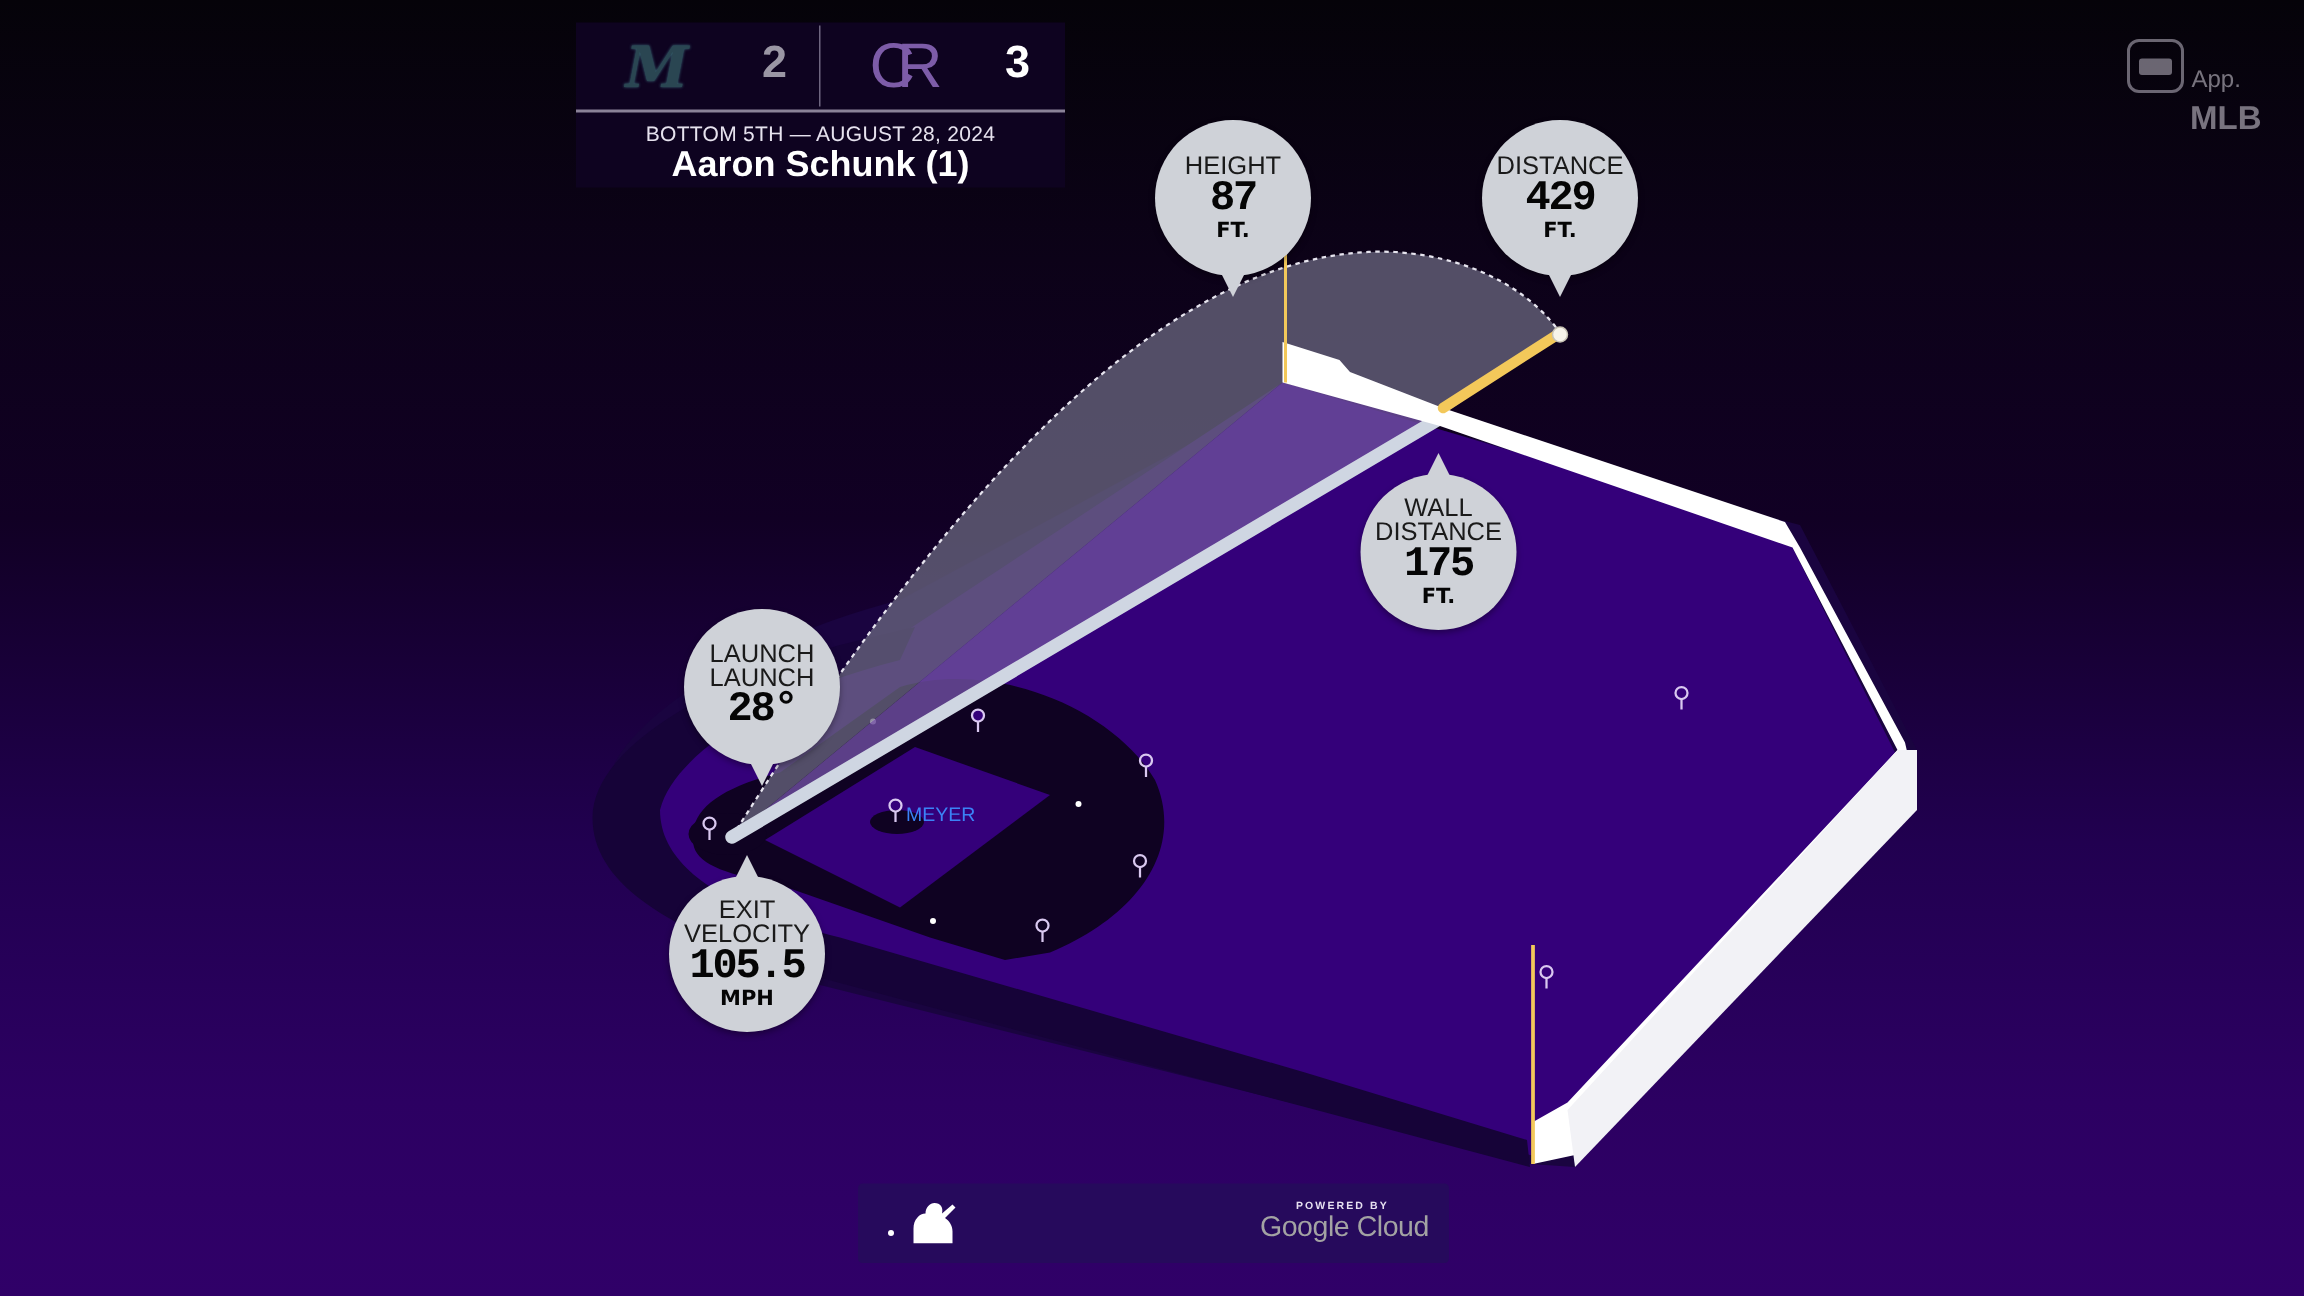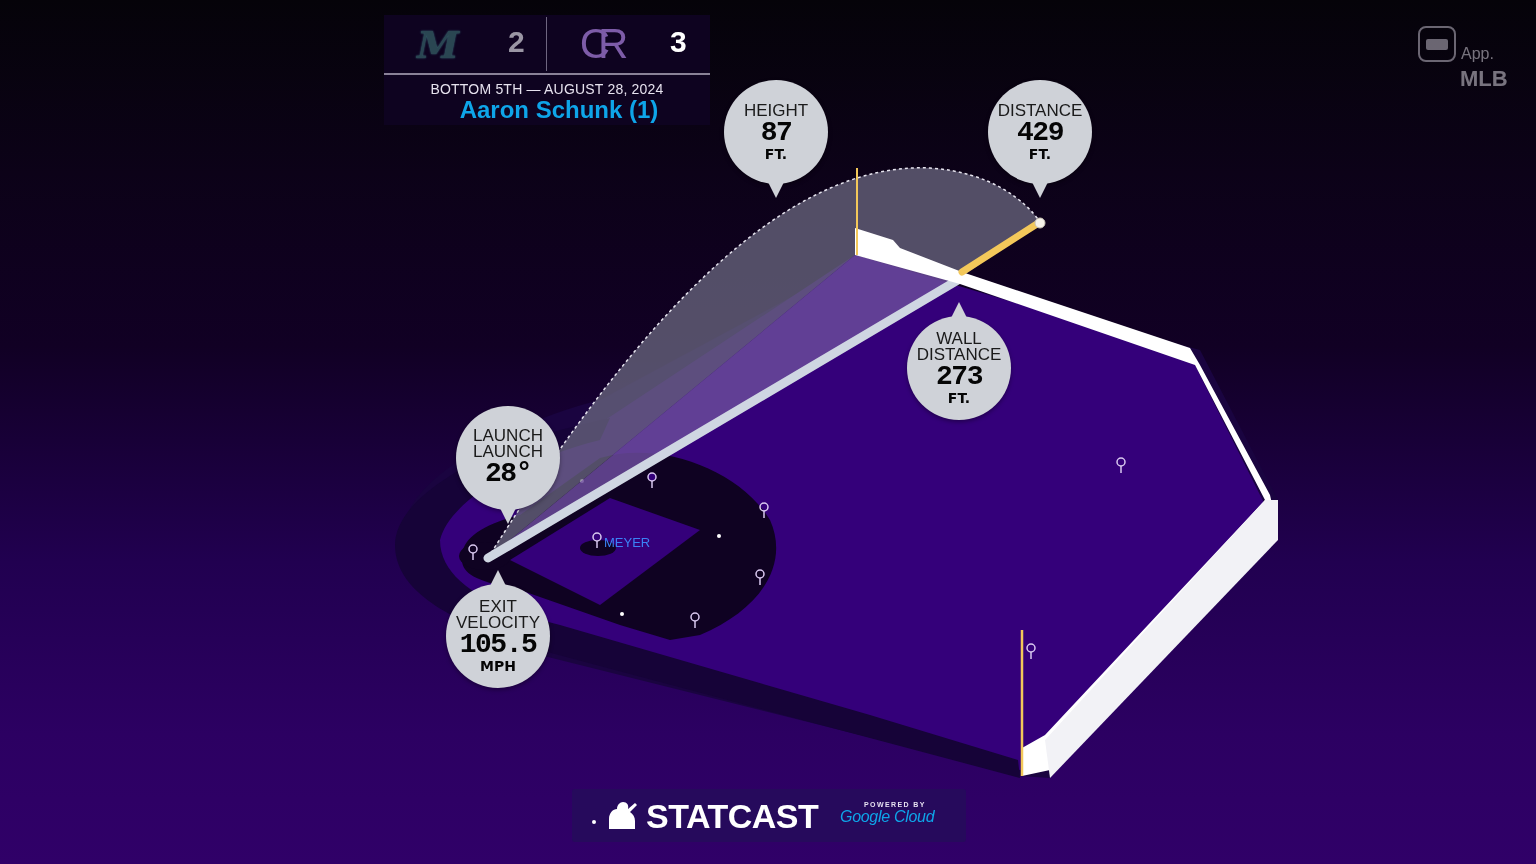--- a/index.html
+++ b/index.html
@@ -18,21 +18,21 @@
     .score-row { position: absolute; left: 0; top: 0; width: 100%; height: 58px; }
     .score-divider-v { position: absolute; left: 162px; top: 2px; width: 1px; height: 54px; background: #6e6680; }
     .score-divider-h { position: absolute; left: 0; top: 58px; width: 100%; height: 2px; background: #8a8298; }
     .team-logo { position: absolute; top: 6px; height: 46px; display: flex; align-items: center; justify-content: center; }
     .logo-marlins { left: 28px; width: 52px; font-family: "DejaVu Serif", serif; font-weight: bold; font-style: italic; font-size: 38px; color: #2a4652; text-shadow: 0 0 2px #3f7480; }
     .logo-rockies { left: 186px; width: 56px; font-family: Liberation Sans, sans-serif; font-size: 42px; color: #7d5ca8; letter-spacing: -12px; }
     .team-score { position: absolute; top: 10px; font-weight: bold; font-size: 30px; }
     .score-away { left: 124px; color: #9a96a4; }
     .score-home { left: 286px; color: #ffffff; }
     .game-info { position: absolute; left: 0; top: 66px; width: 100%; text-align: center; font-size: 14px; color: #e6e2ee; letter-spacing: 0.2px; }
-    .batter-name { position: absolute; left: 12px; top: 81px; width: 100%; text-align: center; font-size: 24px; font-weight: bold; color: #0ea5e9; }
+    .batter-name { position: absolute; left: 0; top: 81px; width: 100%; text-align: center; font-size: 24px; font-weight: bold; color: #ffffff; }
 
     
     .mlb-app { position: absolute; left: 1418px; top: 24px; width: 100px; height: 40px; opacity: 0.55; }
     .mlb-app .box { position: absolute; left: 0; top: 2px; width: 38px; height: 36px; border: 2px solid #bdb8c6; border-radius: 8px; }
     .mlb-app .box .inner { position: absolute; left: 6px; top: 11px; width: 22px; height: 11px; background: #bdb8c6; border-radius: 2px; }
     .mlb-app .t1 { position: absolute; left: 42px; top: 0px; font-size: 22px; font-weight: bold; color: #d4d0da; margin-top: 42px; }
     .mlb-app .t2 { position: absolute; left: 43px; top: 21px; font-size: 16px; color: #d4d0da; }
 
     
     .field { position: absolute; left: 0; top: 0; width: 1536px; height: 864px; }
@@ -61,21 +61,21 @@
     
     .statcast {
       position: absolute; left: 572px; top: 789px; width: 394px; height: 53px;
       background: #260a5c; border-radius: 3px;
       display: flex; align-items: center;
     }
     .statcast .dot { position: absolute; left: 20px; top: 31px; width: 4px; height: 4px; background: #fff; border-radius: 50%; }
     .statcast .batter-logo { position: absolute; left: 33px; top: 12px; width: 36px; height: 28px; }
     .statcast .word { position: absolute; left: 74px; top: 8px; font-weight: bold; font-size: 34px; letter-spacing: -0.5px; color: #ffffff; }
     .statcast .powered { position: absolute; left: 292px; top: 12px; font-size: 7px; font-weight: bold; letter-spacing: 1.4px; color: #e6e0f0; }
-    .statcast .gcloud { position: absolute; left: 268px; top: 19px; font-size: 16px; color: #0ea5e9; letter-spacing: -0.3px; font-style: italic; }
+    .statcast .gcloud { position: absolute; left: 268px; top: 19px; font-size: 19px; color: #a3a3a3; letter-spacing: -0.3px; }
   </style>
 </head>
 <body>
 
 <svg class="field" viewBox="0 0 1536 864" xmlns="http://www.w3.org/2000/svg">
 
   <path d="M405,520 C420,470 520,420 600,400 L860,260 L1200,350 L1278,500 L1050,778 L1020,776 L880,740 L520,650 C440,620 395,575 405,520 Z" fill="#1a0440"></path>
 
   <path d="M430,540 C440,495 520,450 590,430 L855,255 L1190,355 L1265,505 L1040,770 L1020,770 L880,735 L530,640 C460,615 425,580 430,540 Z" fill="#34007a"></path>
 
@@ -158,36 +158,36 @@
 </div>
 
 <div class="mlb-app">
   <div class="box">
       <div class="inner"></div>
     </div>
   <div class="t1">MLB</div>
   <div class="t2">App.</div>
 </div>
 
-<div class="bubble tail-down" style="left:724px; top:80px;align-items:center;">
+<div class="bubble tail-down" style="left:770px; top:80px;align-items:center;">
   <div class="lbl">HEIGHT</div>
   <div class="val">87</div>
   <div class="unit">FT.</div>
 </div>
 
 <div class="bubble tail-down" style="left:988px; top:80px;">
   <div class="lbl">DISTANCE</div>
   <div class="val">429</div>
   <div class="unit">FT.</div>
 </div>
 
 <div class="bubble tail-up" style="left:907px; top:316px;">
   <div class="lbl">WALL</div>
   <div class="lbl">DISTANCE</div>
-  <div class="val">273</div>
+  <div class="val">175</div>
   <div class="unit">FT.</div>
 </div>
 
 <div class="bubble tail-down" style="left:456px; top:406px;">
   <div class="lbl">LAUNCH</div>
   <div class="lbl">LAUNCH</div>
   <div class="val">28°</div>
 </div>
 
 <div class="bubble tail-up" style="left:446px; top:584px;">
@@ -197,16 +197,15 @@
   <div class="unit">MPH</div>
 </div>
 
 <div class="player-label">MEYER</div>
 
 <div class="statcast">
   <div class="dot"></div>
   <svg class="batter-logo" viewBox="0 0 36 28">
     <path d="M4,28 L4,18 C4,12 8,8 12,8 C12,4 15,1 18,1 C22,1 24,4 23,8 L30,2 L32,4 L25,11 C28,13 30,16 30,20 L30,28 Z" fill="#ffffff"></path>
   </svg>
-  <div class="word">STATCAST</div>
   <div class="powered">POWERED BY</div>
   <div class="gcloud">Google Cloud</div>
 </div>
 
 </body></html>

